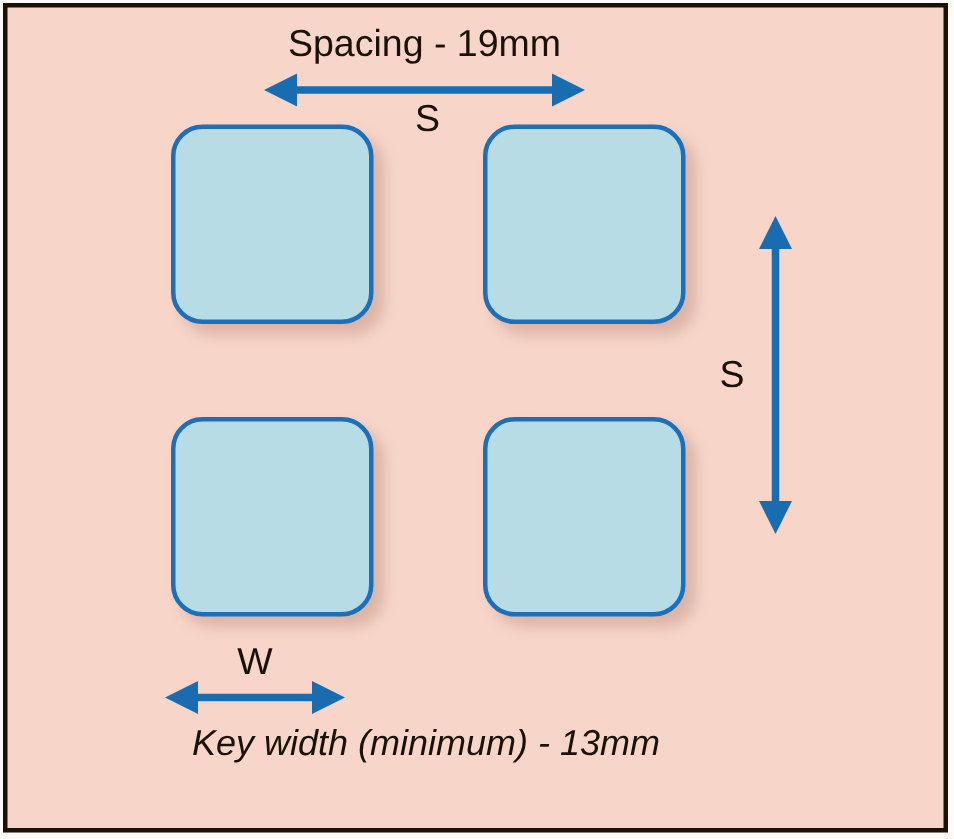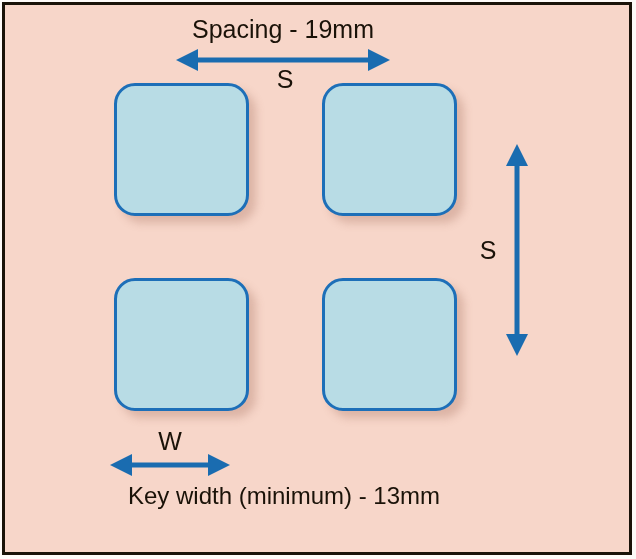--- a/index.html
+++ b/index.html
@@ -94,20 +94,21 @@
   }
   .label-keywidth {
     left: 0;
     top: 483px;
     width: 568px;
     text-align: center;
     font-size: 24px;
   }
   .label-keywidth div {
     line-height: 1.12;
+    font-style: italic;
   }
 
   
   .arrow-layer {
     position: absolute;
     left: 0;
     top: 0;
     width: 636px;
     height: 559px;
     pointer-events: none;

